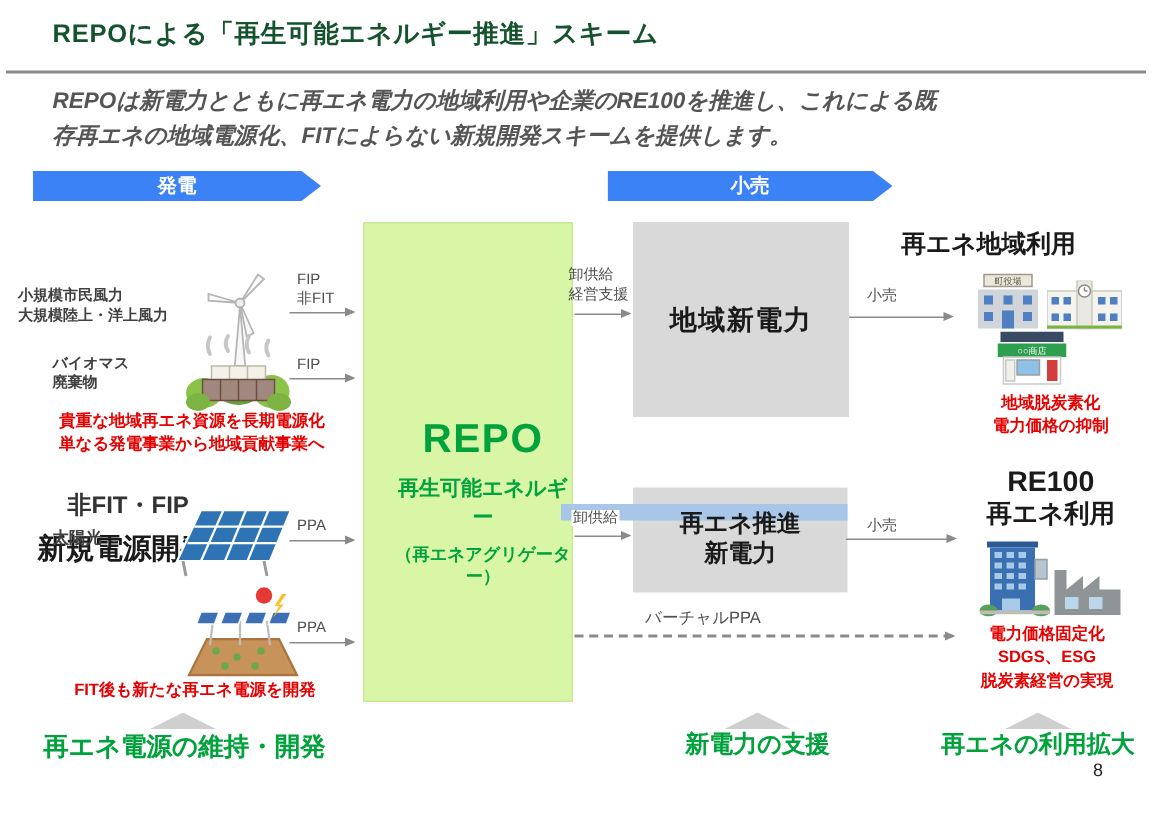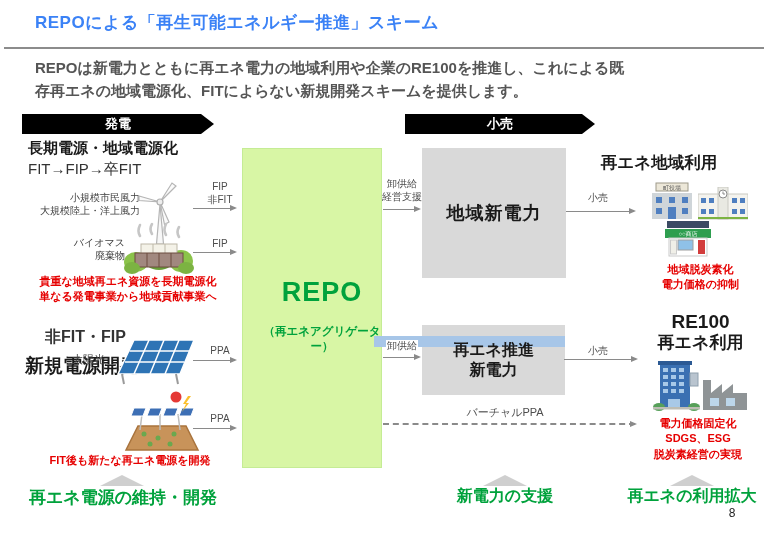--- a/index.html
+++ b/index.html
@@ -1,35 +1,35 @@
 <!DOCTYPE html>
 <html><head>
 <meta charset="utf-8">
 <style>
   html,body{margin:0;padding:0;background:#fff;}
   .canvas{position:relative;width:768px;height:543px;background:#fff;overflow:hidden;
           font-family:"Liberation Sans","DejaVu Sans",sans-serif;color:#222;}
   .abs{position:absolute;}
-  .title{font-size:17px;font-weight:bold;color:#3b82f6;letter-spacing:.5px;}
+  .title{font-size:17px;font-weight:bold;color:#14532d;letter-spacing:.5px;}
   .rule{height:2px;background:#8c8c8c;}
-  .intro{font-size:15px;font-weight:bold;color:#555;line-height:1.5;}
-  .band{height:20px;background:#000000;color:#fff;font-size:13px;font-weight:bold;
+  .intro{font-size:15px;font-weight:bold;color:#555;line-height:1.5;font-style:italic;}
+  .band{height:20px;background:#3b82f6;color:#fff;font-size:13px;font-weight:bold;
         display:flex;align-items:center;justify-content:center;}
   .band.arrowed{clip-path:polygon(0 0,calc(100% - 13px) 0,100% 50%,calc(100% - 13px) 100%,0 100%);}
   .h-black{font-weight:bold;color:#1a1a1a;}
-  .small-label{font-size:10px;color:#404040;line-height:1.3;text-align:right;}
+  .small-label{font-size:10px;color:#404040;line-height:1.3;text-align:left;font-weight:bold;}
   .red-note{color:#e60000;font-weight:bold;font-size:11px;line-height:1.4;text-align:center;}
   .green-box{background:#d8f6a5;border:1px solid #c5ec95;box-sizing:border-box;
              display:flex;flex-direction:column;align-items:center;text-align:center;}
   .repo-name{color:#00a23c;font-weight:bold;font-size:27px;letter-spacing:1px;margin-top:128px;}
   .repo-sub{color:#00a23c;font-weight:bold;font-size:14px;line-height:1.35;margin-top:8px;}
   .repo-sub3{color:#00a23c;font-weight:bold;font-size:11.5px;margin-top:8px;}
   .gray-box{background:#d9d9d9;display:flex;align-items:center;justify-content:center;
             text-align:center;font-weight:bold;color:#1a1a1a;}
-  .flow-label{font-size:10px;color:#4d4d4d;line-height:1.3;text-align:center;}
+  .flow-label{font-size:10px;color:#4d4d4d;line-height:1.3;text-align:left;}
   .harrow{height:0;border-top:1.5px solid #8a8a8a;}
   .harrow::after{content:"";position:absolute;right:-2px;top:-4px;width:0;height:0;
                  border-left:7px solid #8a8a8a;border-top:3.5px solid transparent;border-bottom:3.5px solid transparent;}
   .dashed{border-top:2px dashed #8a8a8a;}
   .blue-stripe{background:#a7c6e8;}
   .tri{width:44px;height:11px;background:#cfcfcf;clip-path:polygon(50% 0,100% 100%,0 100%);}
   .goal{color:#00a23c;font-weight:bold;text-align:center;}
   .pagenum{font-size:12px;color:#222;}
   .center{text-align:center;}
 </style>
@@ -41,22 +41,20 @@
   <div class="abs title" style="left:35px;top:11px;">REPOによる「再生可能エネルギー推進」スキーム</div>
   <div class="abs rule" style="left:4px;top:47px;width:760px;"></div>
   <div class="abs intro" style="left:35px;top:57px;width:710px;">
     <div>REPOは新電力とともに再エネ電力の地域利用や企業のRE100を推進し、これによる既</div>
     <div>存再エネの地域電源化、FITによらない新規開発スキームを提供します。</div>
   </div>
 
   <div class="abs band arrowed" style="left:22px;top:114px;width:192px;">発電</div>
   <div class="abs band arrowed" style="left:405px;top:114px;width:190px;">小売</div>
 
-  <div class="abs h-black" style="left:28px;top:139px;font-size:15px;">長期電源・地域電源化</div>
-  <div class="abs" style="left:28px;top:160px;font-size:15px;color:#333;">FIT→FIP→卒FIT</div>
 
   <div class="abs small-label" style="left:12px;top:191px;width:128px;">
     <div>小規模市民風力</div>
     <div>大規模陸上・洋上風力</div>
   </div>
   <svg class="abs" style="left:133px;top:180px;" width="54" height="66" viewBox="0 0 54 66">
     <path d="M27 24 L23.5 64 L30.5 64 Z" fill="#f7f7f7" stroke="#b5b5b5" stroke-width="1.2"></path>
     <path d="M27 22 L43 6 L39 3 Z" fill="#fafafa" stroke="#b5b5b5" stroke-width="1.2"></path>
     <path d="M27 22 L6 16 L6 20.5 Z" fill="#fafafa" stroke="#b5b5b5" stroke-width="1.2"></path>
     <path d="M27 22 L36 42 L31.5 44.5 Z" fill="#fafafa" stroke="#b5b5b5" stroke-width="1.2"></path>
@@ -145,20 +143,21 @@
 
   <div class="abs flow-label" style="left:198px;top:344px;width:44px;">PPA</div>
   <div class="abs harrow" style="left:193px;top:360px;width:42px;"></div>
 
   <div class="abs flow-label" style="left:198px;top:412px;width:44px;">PPA</div>
   <div class="abs harrow" style="left:193px;top:428px;width:42px;"></div>
 
   <div class="abs green-box" style="left:242px;top:148px;width:140px;height:320px;padding-left:20px;">
     <div class="repo-name">REPO</div>
     <div class="repo-sub">
+      <div>再生可能エネルギー</div>
     </div>
     <div class="repo-sub3">（再エネアグリゲーター）</div>
   </div>
 
   <div class="abs gray-box" style="left:422px;top:148px;width:144px;height:130px;font-size:18px;letter-spacing:1px;">
     <span>地域新電力</span>
   </div>
   <div class="abs flow-label" style="left:379px;top:177px;width:46px;">
     <div>卸供給</div>
     <div>経営支援</div>

